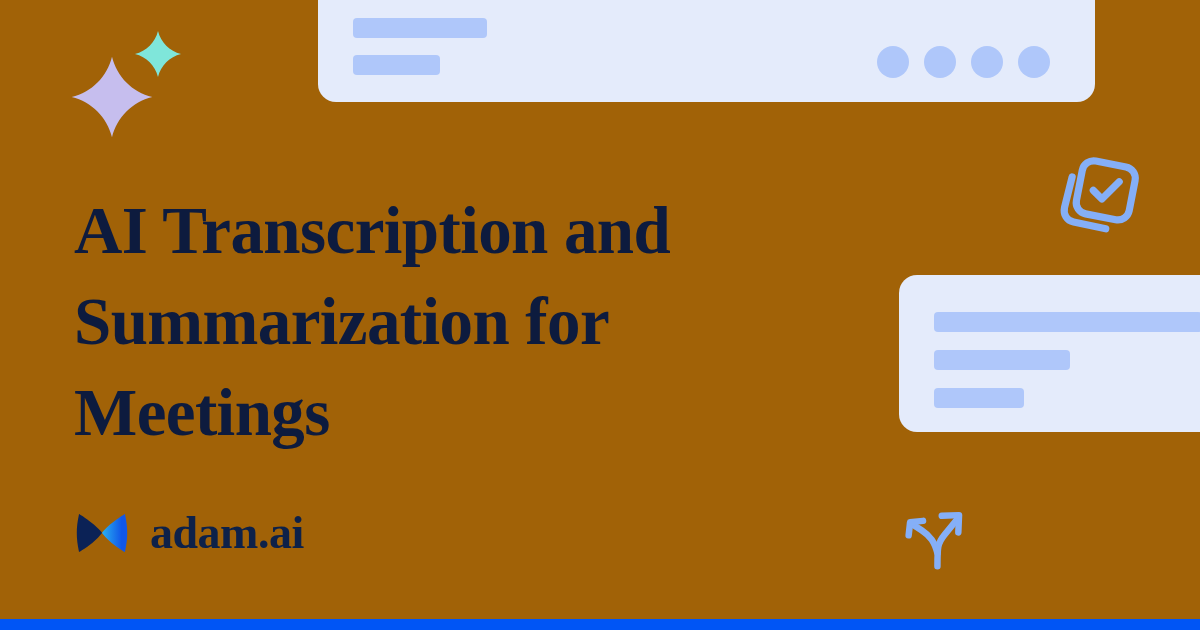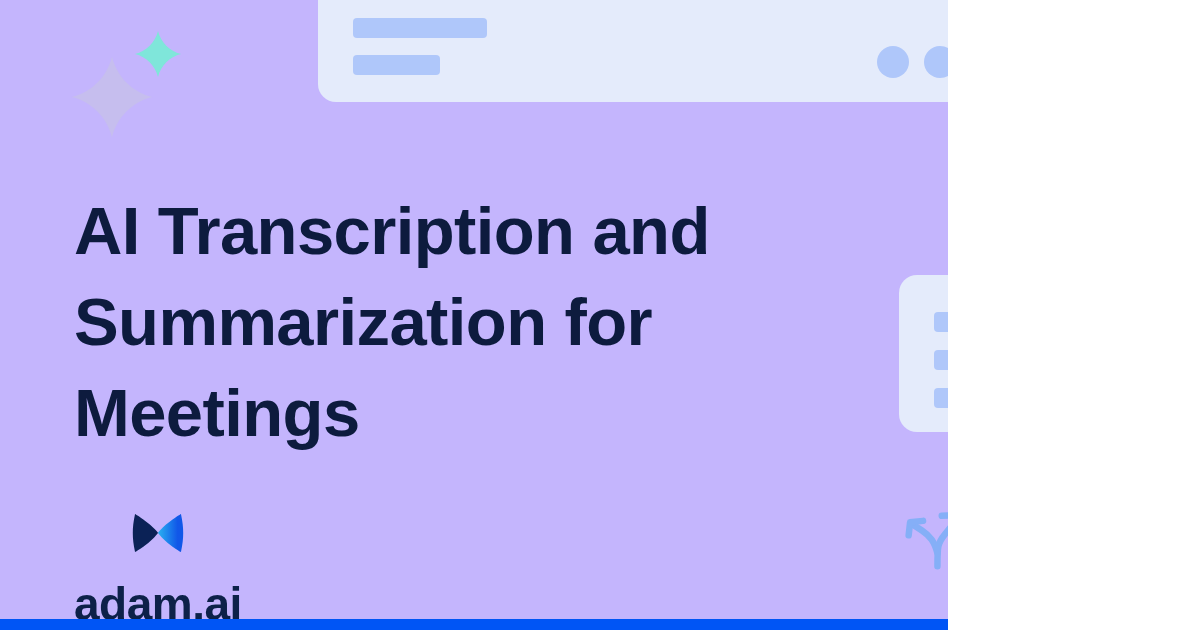--- a/index.html
+++ b/index.html
@@ -7,23 +7,24 @@
   body {
     font-family: "Liberation Sans", sans-serif;
     background:#FFFFFF;
     overflow:hidden;
     position:relative;
   }
 
   .stage {
     position:absolute;
     top:0; left:0;
-    width:948px; height:630px;
-    background:#c4b5fd;
+    width:1200px; height:630px;
+    background:#a16207;
     overflow:hidden;
+    font-family:Liberation Serif, serif;
   }
 
   
   .card {
     position:absolute;
     background:#E4EBFB;
     border-radius:18px;
   }
   .card-top {
     left:318px; top:-40px;
@@ -67,21 +68,20 @@
     white-space:pre-line;
   }
 
   
   .logo-row {
     position:absolute;
     left:74px; top:505px;
     display:flex;
     align-items:center;
     gap:20px;
-    flex-direction:column;
   }
   .logo-mark { width:56px; height:56px; display:block; }
   .logo-word {
     color:#0D2149;
     font-size:46px;
     font-weight:700;
     letter-spacing:-0.5px;
     line-height:1;
   }
 

